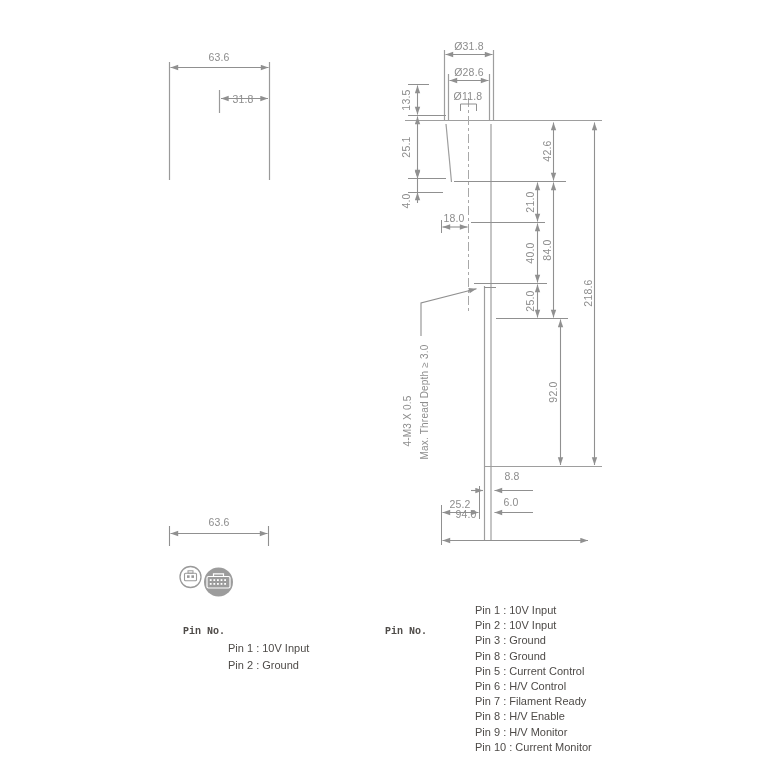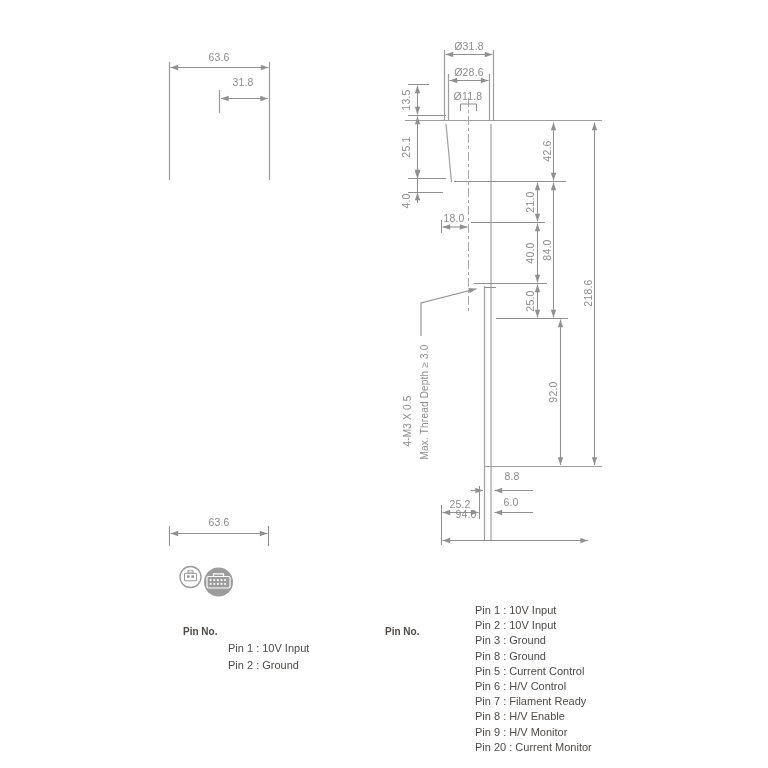--- a/index.html
+++ b/index.html
@@ -3,21 +3,21 @@
 <meta charset="utf-8">
 <style>
   html,body{margin:0;padding:0;background:#ffffff;}
   .stage{position:relative;width:768px;height:768px;background:#ffffff;overflow:hidden;
          font-family:"Liberation Sans",sans-serif;}
   .stage svg{position:absolute;left:0;top:0;}
   .dim{position:absolute;transform:translate(-50%,-50%);font-size:10.5px;color:#8d8d8d;
        letter-spacing:.2px;white-space:nowrap;}
   .rot{transform:translate(-50%,-50%) rotate(-90deg);}
   .note{font-size:10px;}
-  .pin-no{position:absolute;font-size:10px;font-weight:bold;color:#4e4b48;white-space:nowrap;}
+  .pin-no{position:absolute;font-size:10px;font-weight:bold;color:#4e4b48;white-space:nowrap;font-family:Liberation Mono, monospace;}
   .pin-list{position:absolute;font-size:11px;font-weight:normal;color:#4e4b48;white-space:nowrap;}
   .pin-list div{line-height:15.2px;}
   .pin-list.left div{line-height:16.5px;}
 </style>
 </head>
 <body>
 
 <div class="stage">
 
   <svg width="768" height="768" viewBox="0 0 768 768">
@@ -117,21 +117,21 @@
         <rect x="209.8" y="583.0" width="1.8" height="1.8"></rect>
         <rect x="213.4" y="583.0" width="1.8" height="1.8"></rect>
         <rect x="217.0" y="583.0" width="1.8" height="1.8"></rect>
         <rect x="220.6" y="583.0" width="1.8" height="1.8"></rect>
         <rect x="224.2" y="583.0" width="1.8" height="1.8"></rect>
       </g>
     </g>
   </svg>
 
   <span class="dim" style="left:219px;top:57px">63.6</span>
-  <span class="dim" style="left:243px;top:82px">31.8</span>
+  <span class="dim" style="left:243px;top:99px">31.8</span>
 
   <span class="dim" style="left:469px;top:46px">Ø31.8</span>
   <span class="dim" style="left:469px;top:72px">Ø28.6</span>
   <span class="dim" style="left:468px;top:96px">Ø11.8</span>
 
   <span class="dim rot" style="left:406px;top:100px">13.5</span>
   <span class="dim rot" style="left:406px;top:147px">25.1</span>
   <span class="dim rot" style="left:406px;top:201px">4.0</span>
   <span class="dim" style="left:454px;top:218px">18.0</span>
 
@@ -164,16 +164,16 @@
   <div class="pin-list" style="left:475px;top:603px">
     <div>Pin 1 : 10V Input</div>
     <div>Pin 2 : 10V Input</div>
     <div>Pin 3 : Ground</div>
     <div>Pin 8 : Ground</div>
     <div>Pin 5 : Current Control</div>
     <div>Pin 6 : H/V Control</div>
     <div>Pin 7 : Filament Ready</div>
     <div>Pin 8 : H/V Enable</div>
     <div>Pin 9 : H/V Monitor</div>
-    <div>Pin 20 : Current Monitor</div>
+    <div>Pin 10 : Current Monitor</div>
   </div>
 
 </div>
 
 </body></html>

